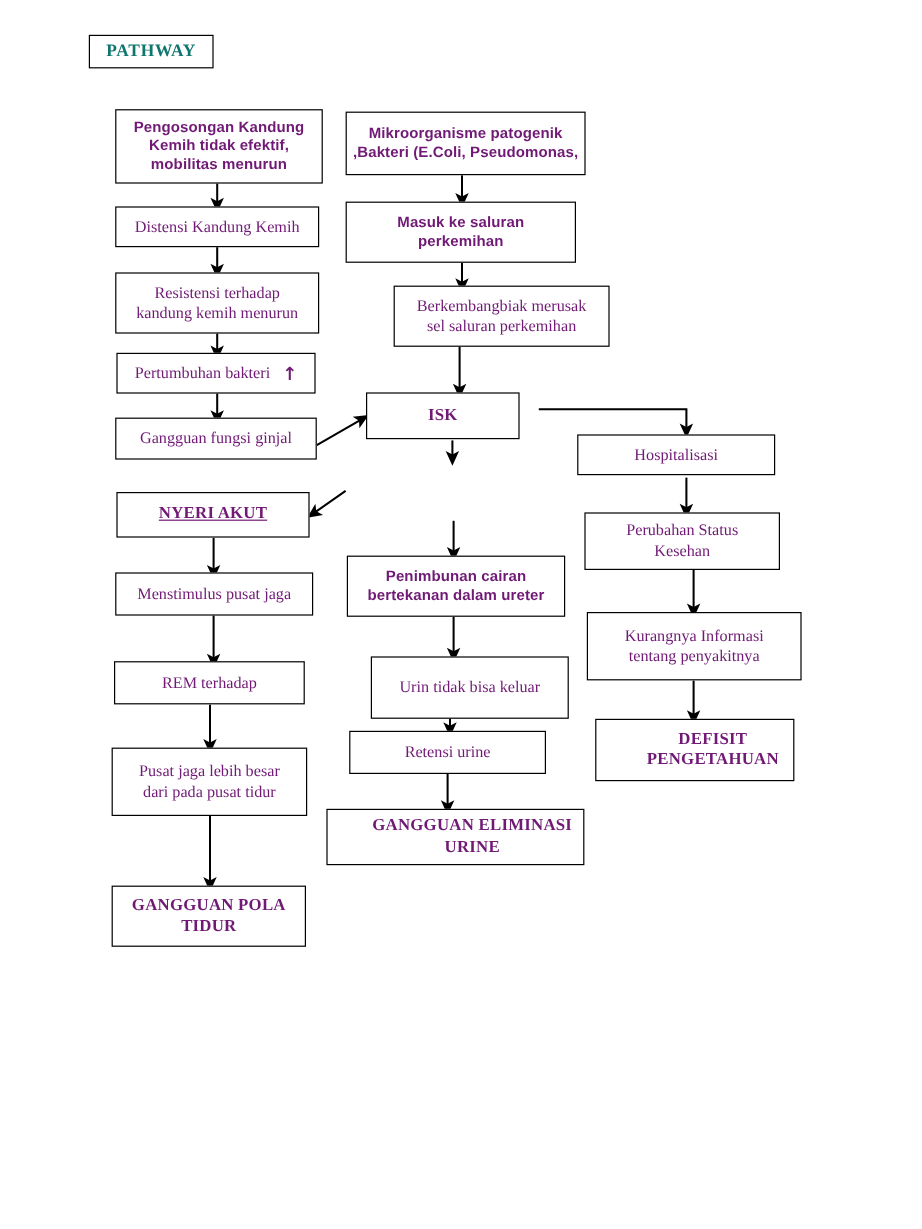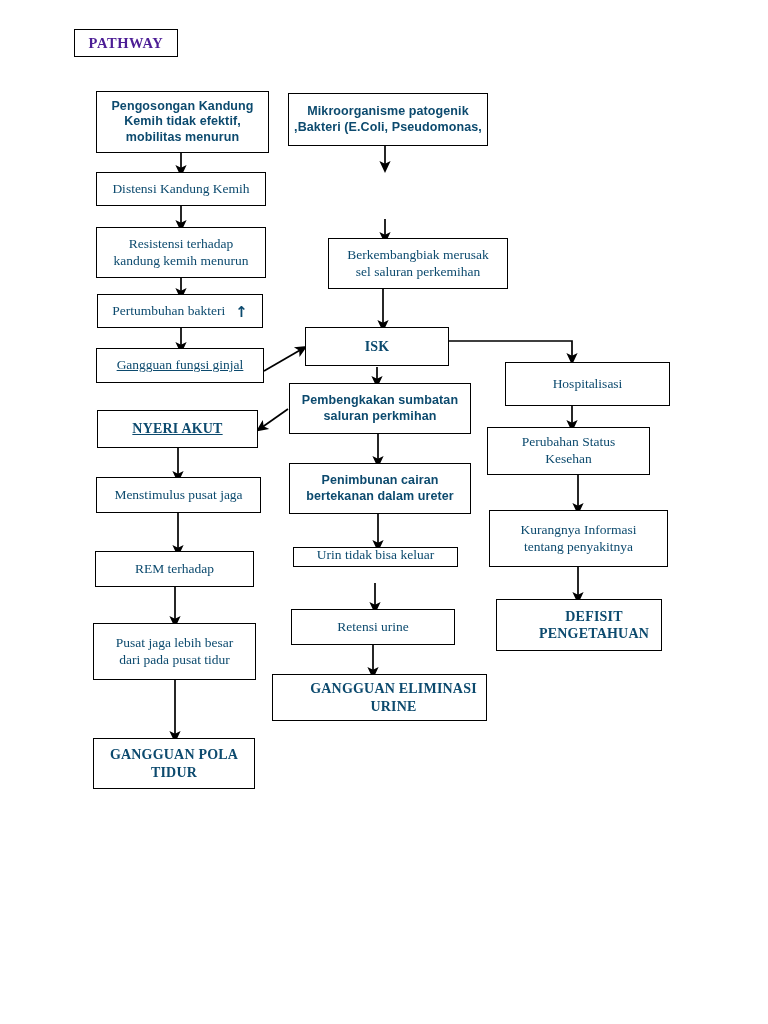--- a/index.html
+++ b/index.html
@@ -17,21 +17,21 @@
   }
   .node {
     position: absolute;
     box-sizing: border-box;
     border: 1.5px solid #000000;
     background: #ffffff;
     display: flex;
     align-items: center;
     justify-content: center;
     text-align: center;
-    color: #0c4a6e;
+    color: #701a75;
     line-height: 1.25;
     padding: 2px 4px;
   }
   
   .serif {
     font-family: "Liberation Serif", serif;
     font-weight: normal;
     font-size: 13.5px;
   }
   
@@ -53,21 +53,21 @@
     box-sizing: border-box;
     border: 1.5px solid #000000;
     background: #ffffff;
     display: flex;
     align-items: center;
     justify-content: center;
     font-family: "Liberation Serif", serif;
     font-weight: bold;
     font-size: 14.5px;
     letter-spacing: 0.6px;
-    color: #4c1d95;
+    color: #0f766e;
   }
   .txt { display: block; white-space: pre-line; }
   svg.wires {
     position: absolute;
     left: 0;
     top: 0;
     width: 768px;
     height: 1024px;
     pointer-events: none;
   }
@@ -152,21 +152,21 @@
 kandung kemih menurun</span>
   </div>
 
   <div class="node serif" style="left:97px; top:294px; width:166px; height:34px;">
     <span class="row-inline">
       <span class="txt">Pertumbuhan bakteri</span>
       <span class="uparrow">↑</span>
     </span>
   </div>
 
-  <div class="node serif" style="left:96px; top:348px; width:168px; height:35px;text-decoration:underline;">
+  <div class="node serif" style="left:96px; top:348px; width:168px; height:35px;">
     <span class="txt">Gangguan fungsi ginjal</span>
   </div>
 
   <div class="node serif-bold" style="left:97px; top:410px; width:161px; height:38px;text-decoration:underline;">
     <span class="txt">NYERI AKUT</span>
   </div>
 
   <div class="node serif" style="left:96px; top:477px; width:165px; height:36px;">
     <span class="txt">Menstimulus pusat jaga</span>
   </div>
@@ -183,54 +183,54 @@
   <div class="node serif-bold" style="left:93px; top:738px; width:162px; height:51px;">
     <span class="txt">GANGGUAN POLA
 TIDUR</span>
   </div>
 
   <div class="node sans" style="left:288px; top:93px; width:200px; height:53px;">
     <span class="txt">Mikroorganisme patogenik
 ,Bakteri (E.Coli, Pseudomonas,</span>
   </div>
 
+  <div class="node sans" style="left:288px; top:168px; width:192px; height:51px;">
+    <span class="txt">Masuk ke saluran
+perkemihan</span>
+  </div>
 
   <div class="node serif" style="left:293px; top:238px; width:180px; height:51px;margin-left:35px;">
     <span class="txt">Berkembangbiak merusak
 sel saluran perkemihan</span>
   </div>
 
-  <div class="node serif-bold" style="left:305px; top:327px; width:144px; height:39px;">
+  <div class="node serif-bold" style="left:305px; top:327px; width:128px; height:39px;">
     <span class="txt">ISK</span>
   </div>
 
-  <div class="node sans" style="left:289px; top:383px; width:182px; height:51px;">
-    <span class="txt">Pembengkakan sumbatan
-saluran perkmihan</span>
-  </div>
 
   <div class="node sans" style="left:289px; top:463px; width:182px; height:51px;">
     <span class="txt">Penimbunan cairan
 bertekanan dalam ureter</span>
   </div>
 
-  <div class="node serif" style="left:293px; top:547px; width:165px; height:20px;align-items:flex-end;">
+  <div class="node serif" style="left:309px; top:547px; width:165px; height:52px;">
     <span class="txt">Urin tidak bisa keluar</span>
   </div>
 
   <div class="node serif" style="left:291px; top:609px; width:164px; height:36px;text-align:right;">
     <span class="txt">Retensi urine</span>
   </div>
 
   <div class="node serif-bold" style="left:272px; top:674px; width:215px; height:47px;padding-left:32px;">
     <span class="txt">GANGGUAN ELIMINASI
 URINE</span>
   </div>
 
-  <div class="node serif" style="left:505px; top:362px; width:165px; height:44px;">
+  <div class="node serif" style="left:481px; top:362px; width:165px; height:34px;">
     <span class="txt">Hospitalisasi</span>
   </div>
 
   <div class="node serif" style="left:487px; top:427px; width:163px; height:48px;align-items:center;">
     <span class="txt">Perubahan Status
 Kesehan</span>
   </div>
 
   <div class="node serif" style="left:489px; top:510px; width:179px; height:57px;">
     <span class="txt">Kurangnya Informasi

